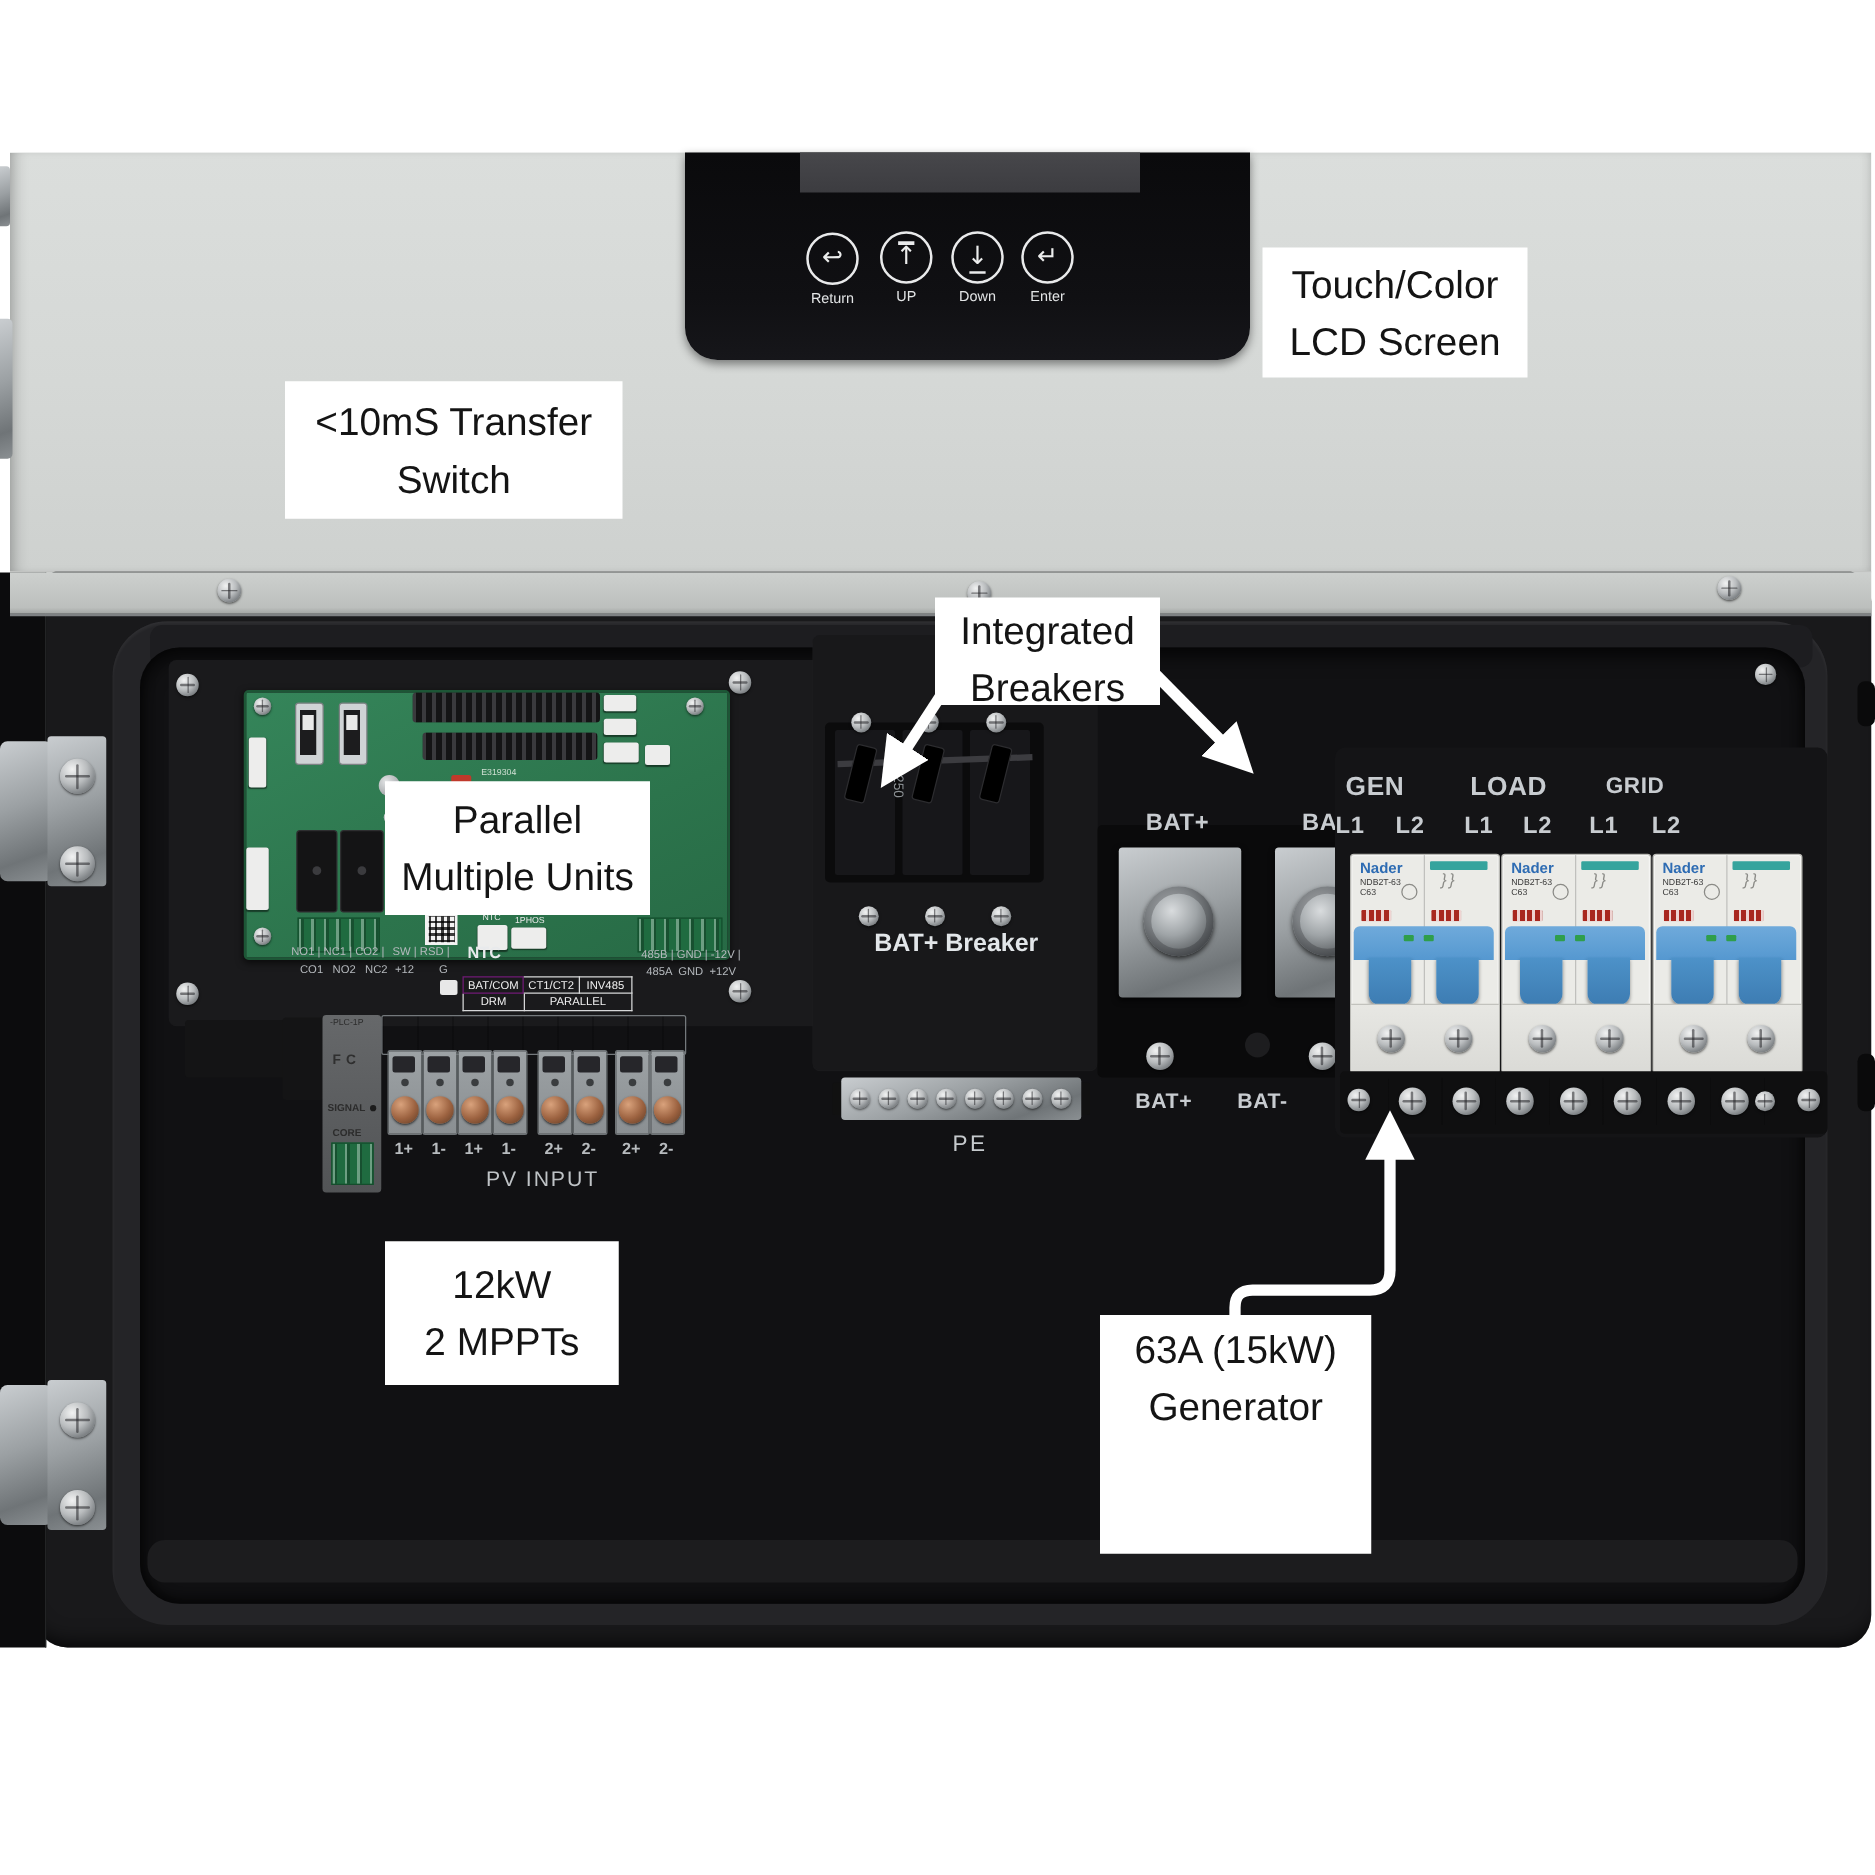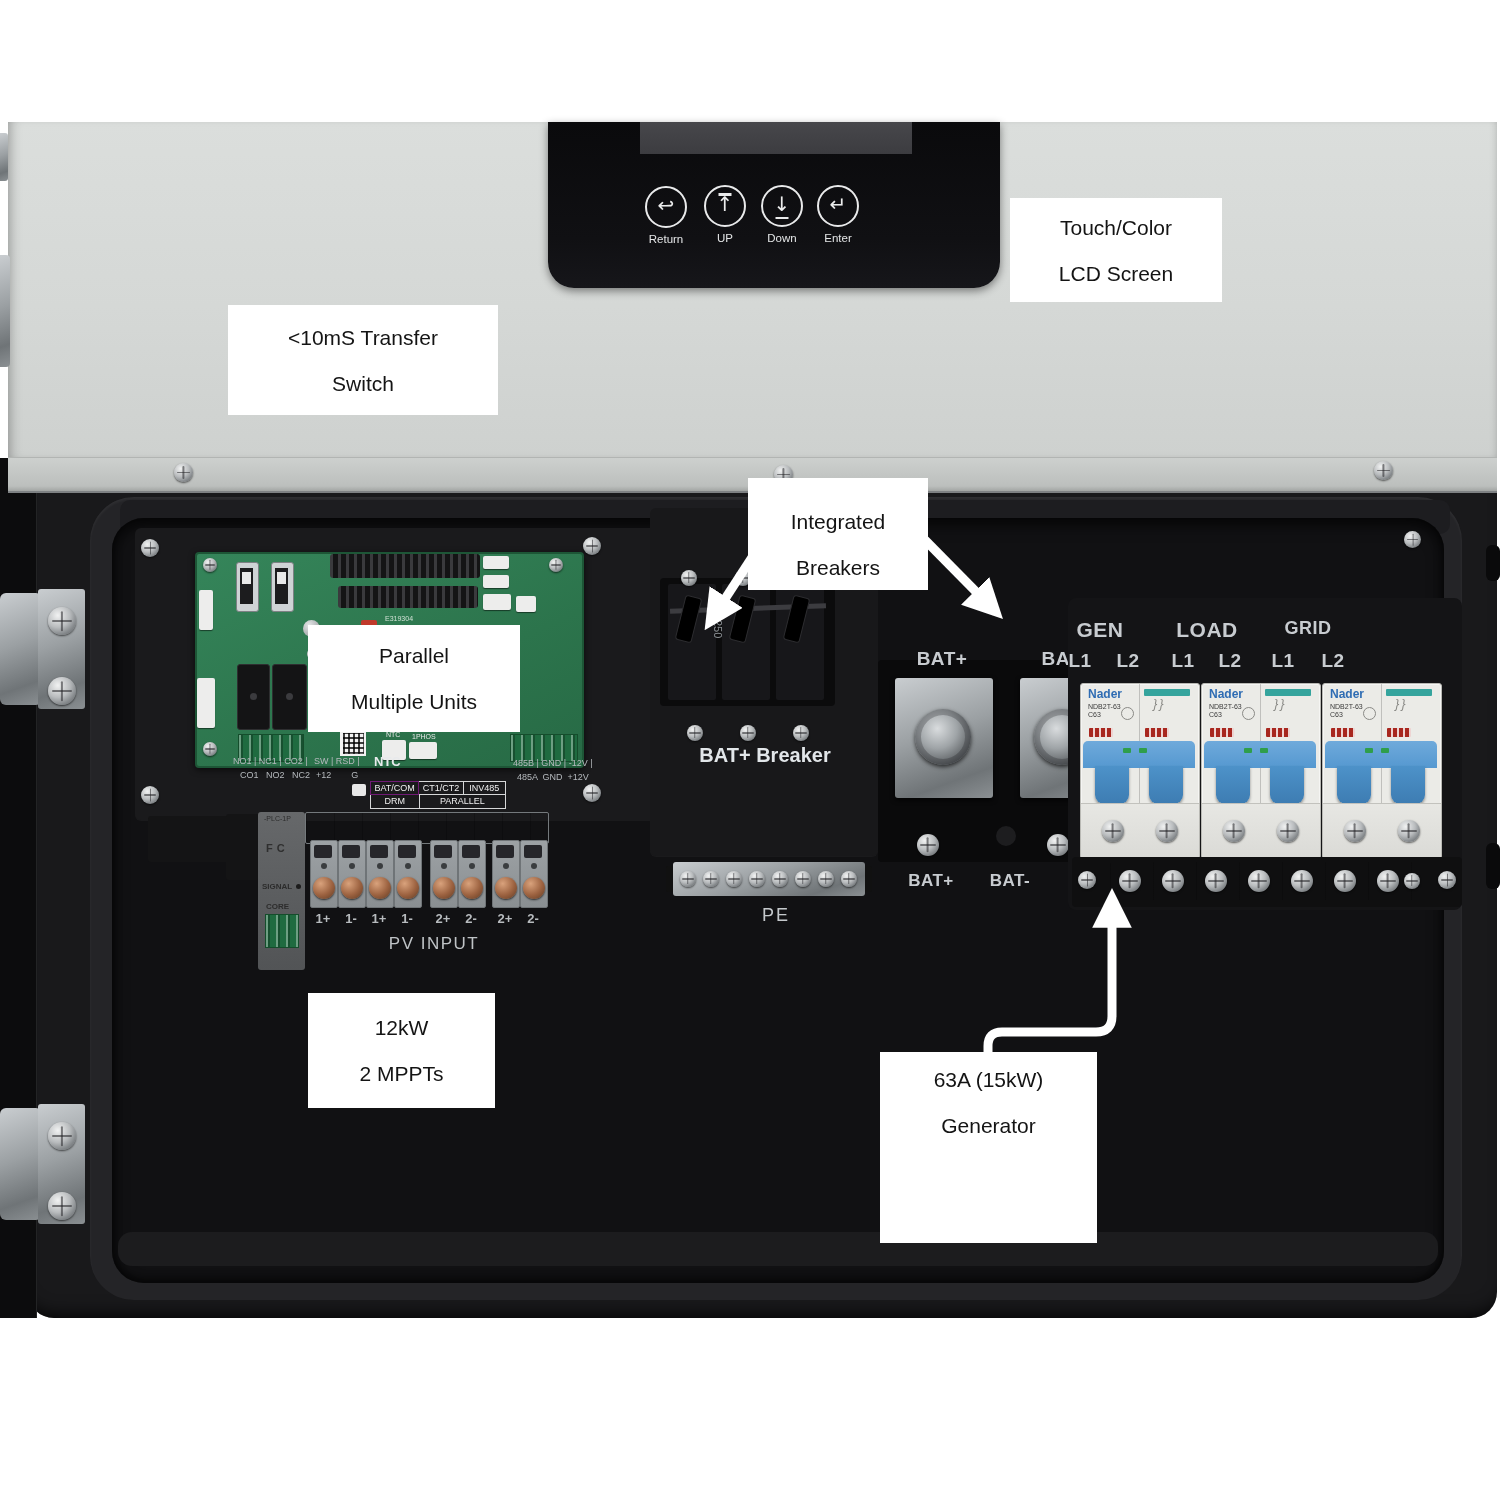--- a/index.html
+++ b/index.html
@@ -65,21 +65,21 @@
   .nbrk .model{position:absolute;left:7px;top:19px;font-size:7px;color:#3a3a3a;line-height:8px;white-space:pre;}
   .nbrk .cert{position:absolute;left:40px;top:23px;width:11px;height:11px;border:1.5px solid #8a8a86;border-radius:50%;}
   .nbrk .sq{position:absolute;top:12px;left:72px;color:#8a8a86;font-size:13px;letter-spacing:2px;font-style:italic;}
   .nbrk .redw{position:absolute;top:44px;width:24px;height:9px;background:#a8271f;border-radius:1px;
         background-image:repeating-linear-gradient(90deg,transparent 0 4px,rgba(255,255,255,.8) 4px 6px);}
   .nbrk .hbase{position:absolute;left:2px;top:57px;width:112px;height:27px;background:linear-gradient(180deg,#6faadb,#5598d0);border-radius:5px 5px 0 0;}
   .nbrk .gdot{position:absolute;top:64px;width:8px;height:5px;background:#2f9e4b;border-radius:1px;}
   .nbrk .handle{position:absolute;top:82px;width:34px;height:38px;background:linear-gradient(180deg,#4d92c9,#3d7cb2);border-radius:0 0 9px 9px;box-shadow:0 2px 3px rgba(0,0,0,.4);}
   .nbrk .lower{position:absolute;left:0;top:119px;width:100%;height:55px;background:linear-gradient(180deg,#e7e7e3,#dadad6);border-top:1px solid #c2c2bd;}
   
-  .label-box{background:#ffffff;color:#141414;text-align:center;font-size:21px;line-height:46px;
+  .label-box{background:#ffffff;color:#141414;text-align:center;font-size:31px;line-height:46px;
              font-family:"Liberation Sans",sans-serif;}
   .lcdfont{font-family:"DejaVu Sans",sans-serif;}
 </style>
 </head>
 <body>
 
 <div id="stage">
 
   <div class="abs case" style="left:28px;top:455px;width:1469px;height:863px;"></div>
   <div class="abs door" style="left:0;top:458px;width:36px;height:860px;"></div>
@@ -176,21 +176,21 @@
       <div style="width:42px;border:1px solid #d6d7d8;border-left:none;text-align:center;line-height:13px;">INV485</div>
     </div>
     <div style="display:flex;height:14px;">
       <div style="width:48px;border:1px solid #d6d7d8;border-top:none;text-align:center;line-height:13px;">DRM</div>
       <div style="width:86px;border:1px solid #d6d7d8;border-top:none;border-left:none;text-align:center;line-height:13px;">PARALLEL</div>
     </div>
   </div>
 
   <div class="abs blk" style="left:148px;top:816px;width:112px;height:46px;"></div>
   <div class="abs blk" style="left:226px;top:814px;width:34px;height:66px;"></div>
-  <div class="abs" style="left:258px;top:812px;width:47px;height:158px;background:linear-gradient(180deg,#66686a,#525456);border-radius:3px;">
+  <div class="abs" style="left:258px;top:812px;width:47px;height:142px;background:linear-gradient(180deg,#66686a,#525456);border-radius:3px;">
     <div style="position:absolute;left:6px;top:3px;font-size:7px;color:#2c2c2c;">-PLC-1P</div>
     <div style="position:absolute;left:8px;top:30px;font-size:11px;font-weight:bold;color:#2f2f2f;letter-spacing:4px;">FC</div>
     <div style="position:absolute;left:4px;top:70px;font-size:8px;font-weight:bold;color:#2c2c2c;">SIGNAL</div>
     <div class="abs" style="left:38px;top:72px;width:5px;height:5px;border-radius:50%;background:#1c1c1c;"></div>
     <div style="position:absolute;left:8px;top:90px;font-size:8px;font-weight:bold;color:#2c2c2c;">CORE</div>
     <div class="abs greenterm" style="left:7px;top:102px;width:32px;height:32px;"></div>
   </div>
 
   <div class="abs" style="left:305px;top:812px;width:242px;height:30px;background:linear-gradient(180deg,#b6babc,#a0a5a8);border:1px solid #74797c;border-radius:2px;
        background-image:repeating-linear-gradient(90deg,rgba(0,0,0,.22) 0 1px,transparent 1px 28px);"></div>
@@ -417,21 +417,21 @@
   </svg>
 
   <div class="abs label-box" style="left:1010px;top:198px;width:212px;height:104px;padding-top:7px;box-sizing:border-box;">
     <div>Touch/Color</div>
       <div>LCD Screen</div>
   </div>
   <div class="abs label-box" style="left:228px;top:305px;width:270px;height:110px;padding-top:10px;box-sizing:border-box;">
     <div>&lt;10mS Transfer</div>
       <div>Switch</div>
   </div>
-  <div class="abs label-box" style="left:748px;top:478px;width:180px;height:112px;padding-top:21px;box-sizing:border-box;">
+  <div class="abs label-box" style="left:748px;top:478px;width:180px;height:86px;padding-top:4px;box-sizing:border-box;">
     <div>Integrated</div>
       <div>Breakers</div>
   </div>
   <div class="abs label-box" style="left:308px;top:625px;width:212px;height:107px;padding-top:8px;box-sizing:border-box;">
     <div>Parallel</div>
       <div>Multiple Units</div>
   </div>
   <div class="abs label-box" style="left:308px;top:993px;width:187px;height:115px;padding-top:12px;box-sizing:border-box;">
     <div>12kW</div>
       <div>2 MPPTs</div>

